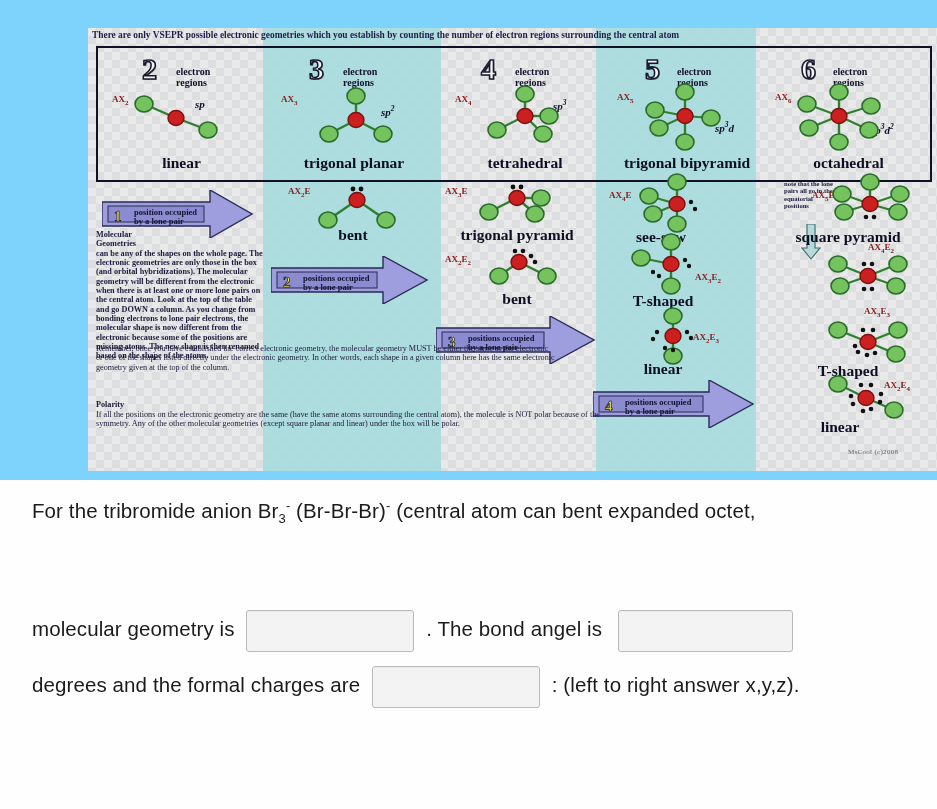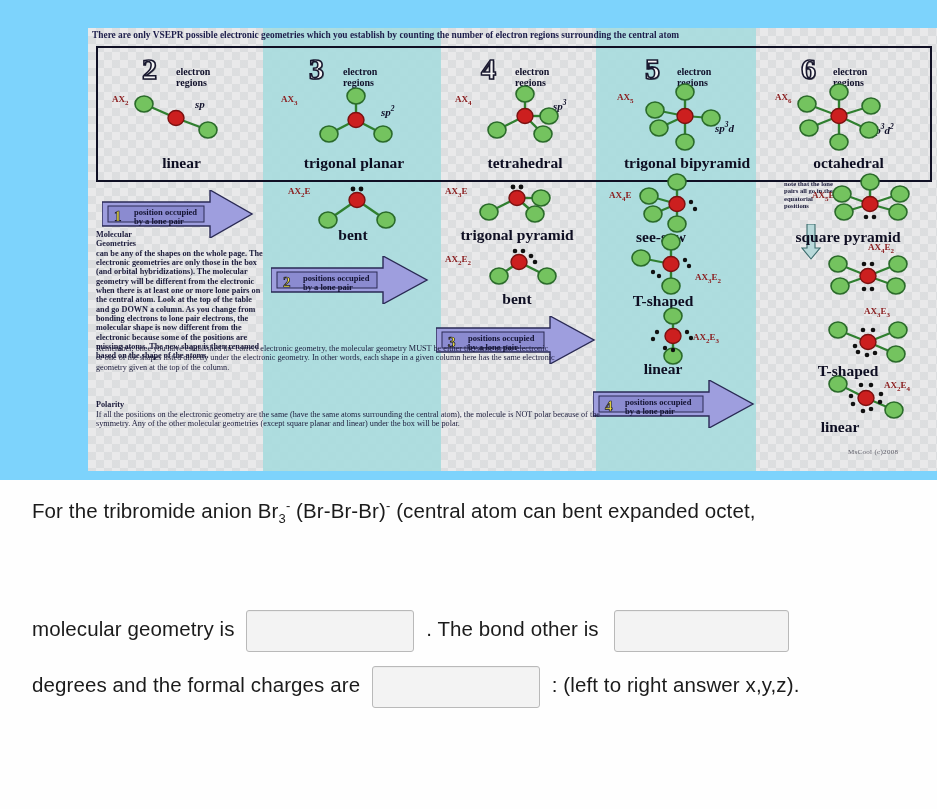--- a/index.html
+++ b/index.html
@@ -540,21 +540,21 @@
   <div id="question">
 
     <div class="qline" style="left:32px;top:18px;">
       <span>For the tribromide anion Br</span><sub>3</sub><sup>-</sup><span> (Br-Br-Br)</span><sup>-</sup><span> (central atom can bent expanded octet,</span>
     </div>
 
 
     <div class="qline" style="left:32px;top:130px;">
       <span>molecular geometry is</span>
       <span class="ansbox" style="width:168px;height:42px;margin:0 6px;" title=""></span>
-      <span>. The bond other is</span>
+      <span>. The bond angel is</span>
       <span class="ansbox" style="width:175px;height:42px;margin:0 0 0 10px;" title=""></span>
     </div>
 
     <div class="qline" style="left:32px;top:186px;">
       <span>degrees and the formal charges are</span>
       <span class="ansbox" style="width:168px;height:42px;margin:0 6px;" title=""></span>
       <span>: (left to right answer x,y,z).</span>
     </div>
 
   </div>

